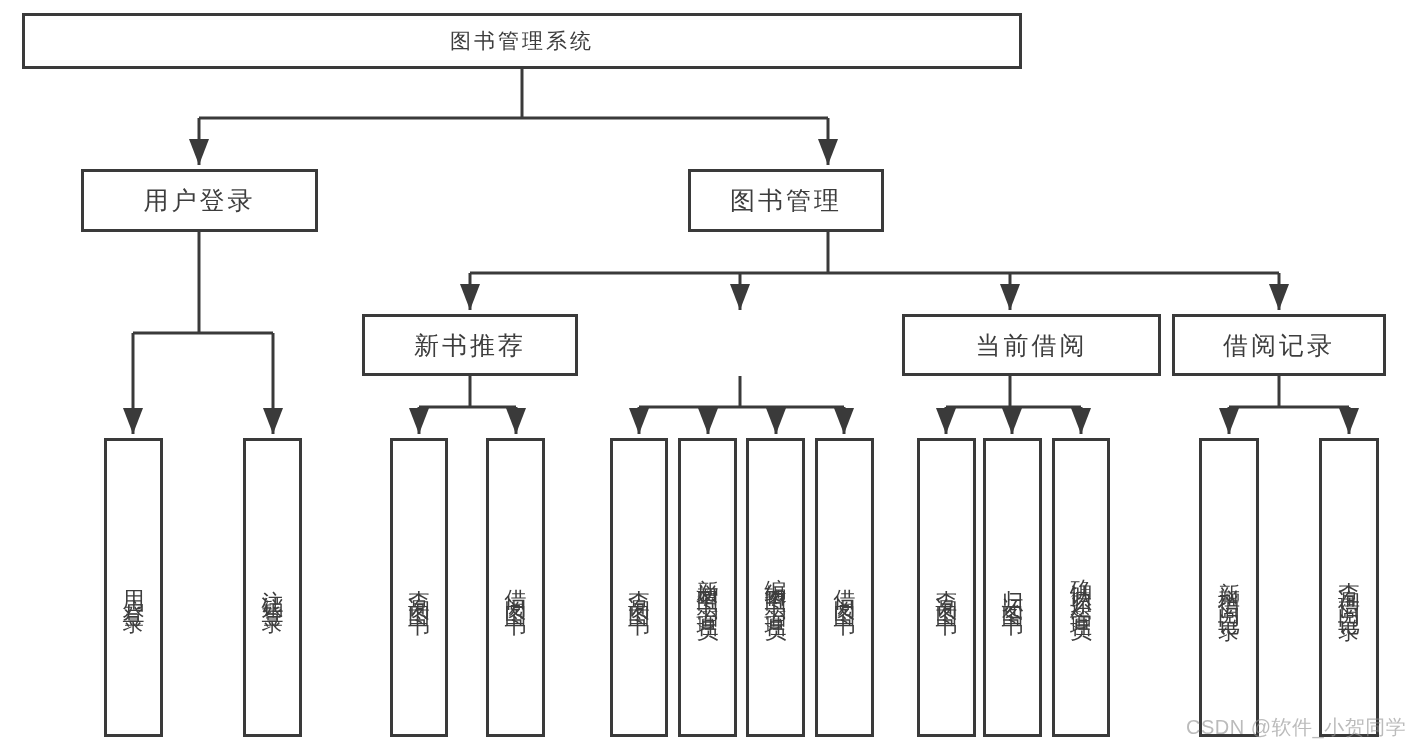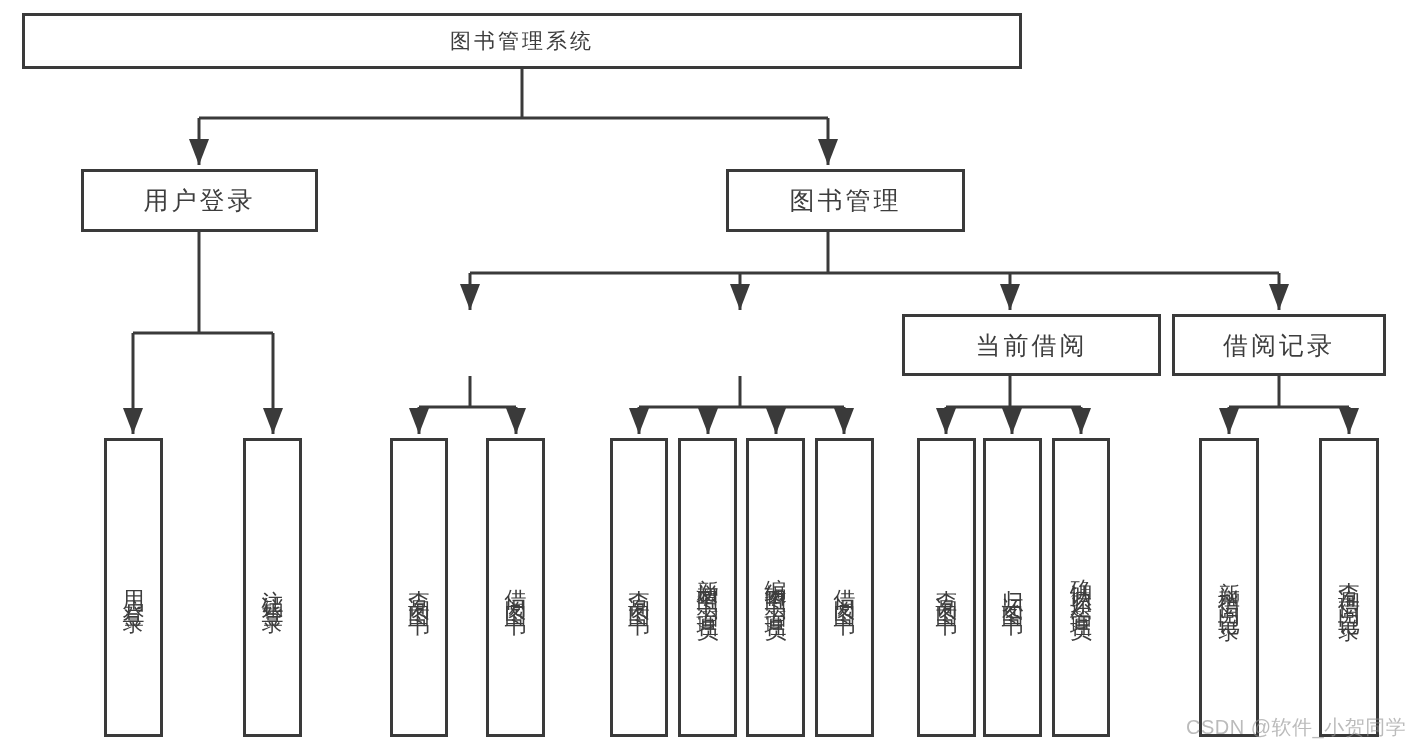--- a/index.html
+++ b/index.html
@@ -111,24 +111,27 @@
     </g>
   </svg>
 
   <div class="node node-root" style="left:22px; top:13px; width:1000px; height:56px;">
     <span>图书管理系统</span>
   </div>
 
   <div class="node node-h" style="left:81px; top:169px; width:237px; height:63px;">
     <span>用户登录</span>
   </div>
-  <div class="node node-h" style="left:726px; top:169px; width:239px; height:63px;">
+  <div class="node node-h" style="left:688px; top:169px; width:196px; height:63px;">
     <span>图书管理</span>
   </div>
 
+  <div class="node node-h" style="left:362px; top:314px; width:216px; height:62px;">
+    <span>新书推荐</span>
+  </div>
   <div class="node node-h" style="left:902px; top:314px; width:259px; height:62px;">
     <span>当前借阅</span>
   </div>
   <div class="node node-h" style="left:1172px; top:314px; width:214px; height:62px;">
     <span>借阅记录</span>
   </div>
 
   <div class="node node-v" style="left:104px; top:438px; width:59px; height:299px;">
     <span>用户登录</span>
   </div>

